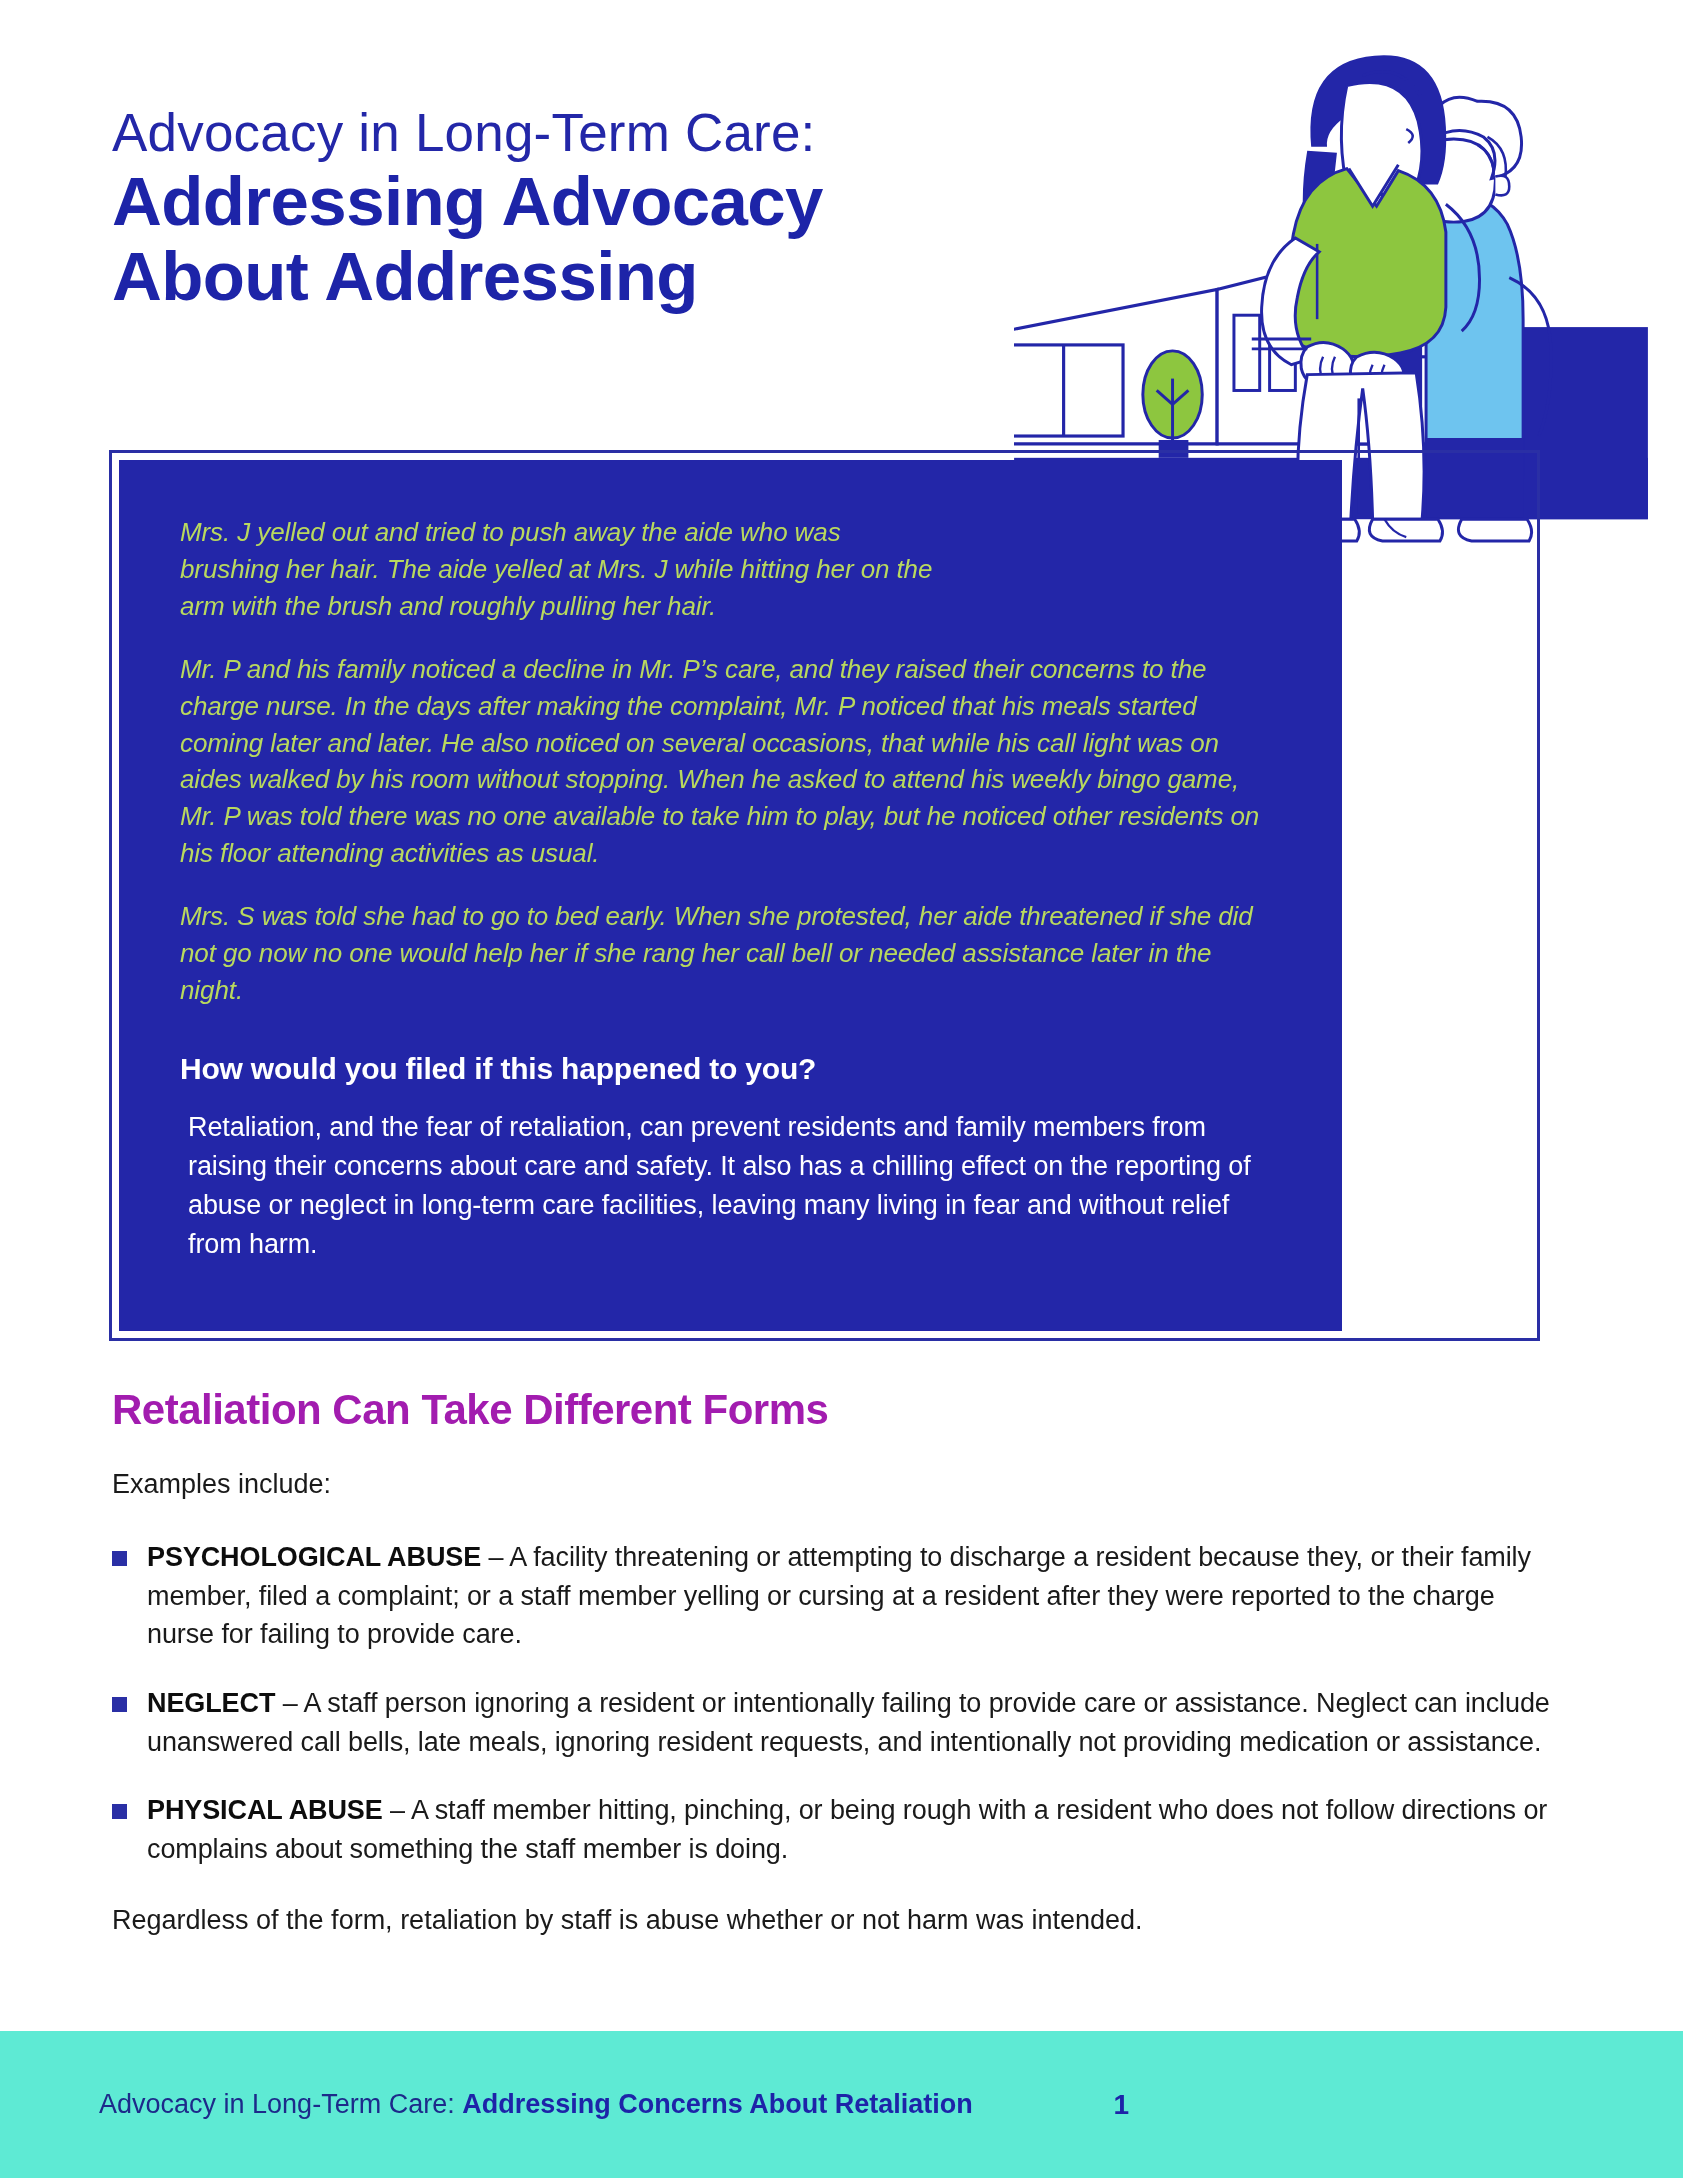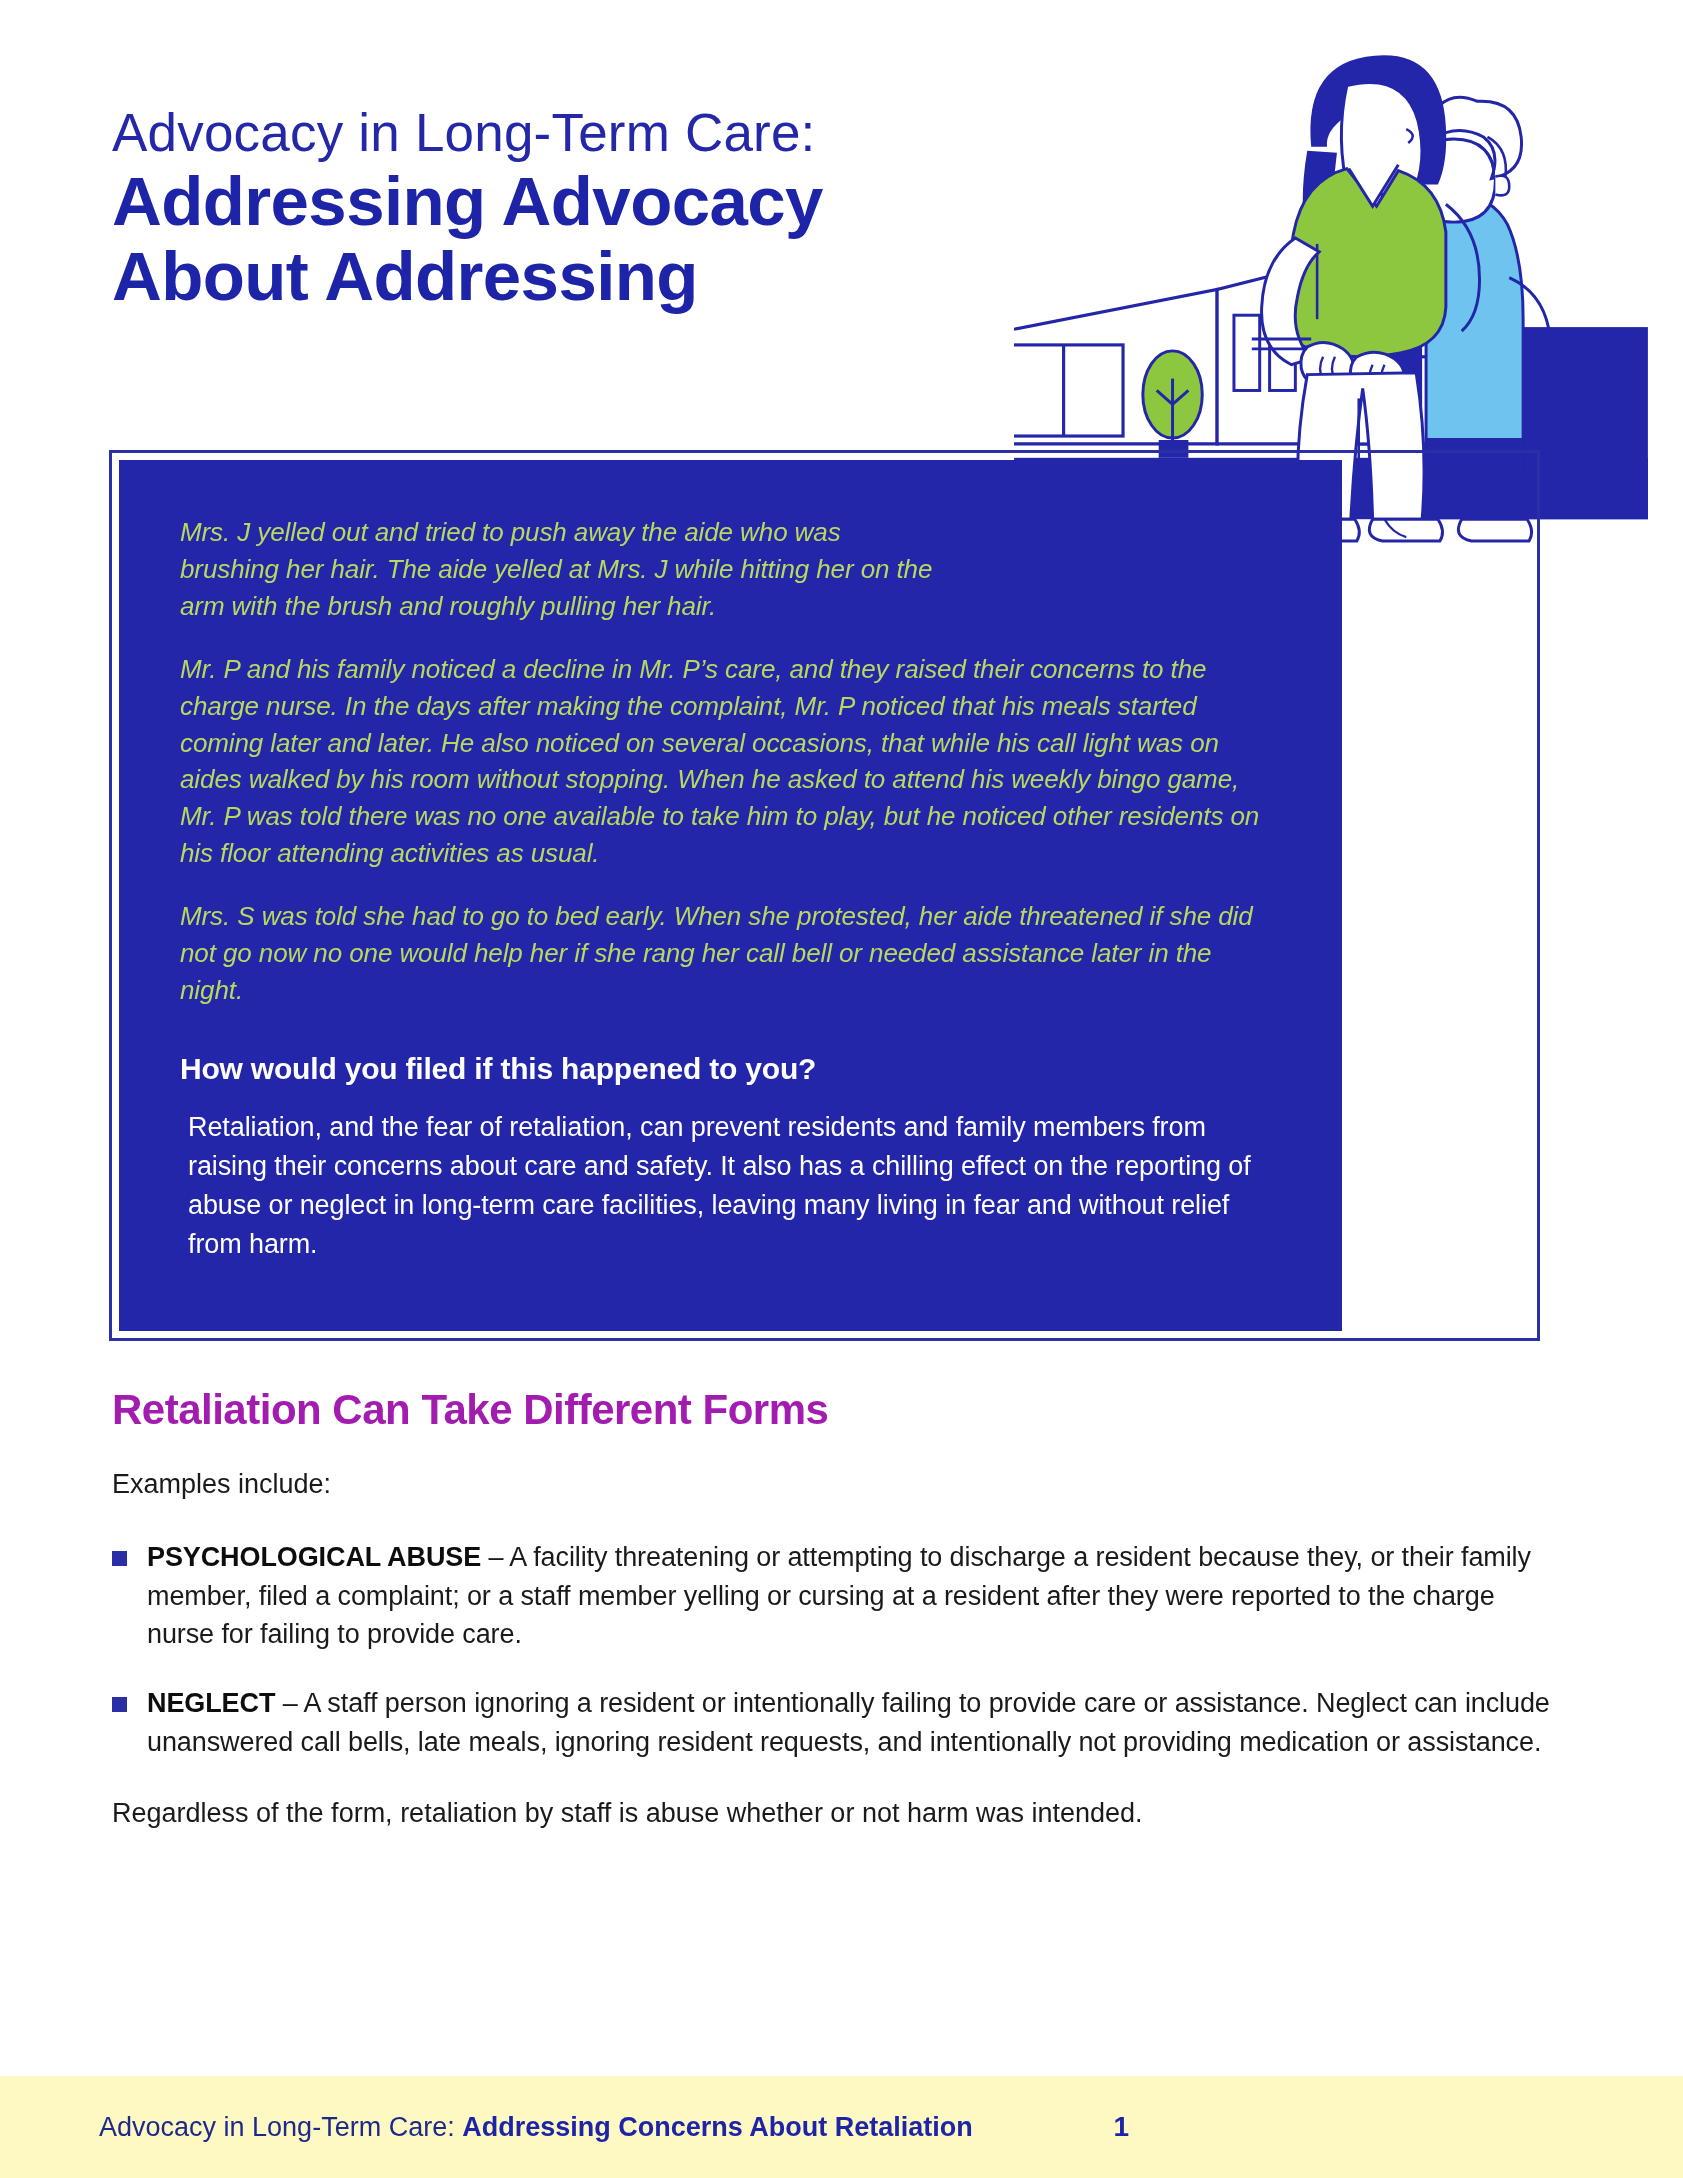--- a/index.html
+++ b/index.html
@@ -170,22 +170,22 @@
     line-height: 1.4;
     margin: 34px 0 0 0;
   }
 
   
   .footer {
     position: absolute;
     left: 0;
     bottom: 0;
     width: 1683px;
-    height: 102px;
-    background: #fef9c3;
+    height: 147px;
+    background: #5eead4;
     z-index: 7;
   }
   .footer-inner {
     position: absolute;
     left: 99px;
     right: 99px;
     top: 50%;
     transform: translateY(-50%);
     display: flex;
     align-items: center;
@@ -327,20 +327,24 @@
 
     <ul class="bullets">
       <li class="bullet-item">
         <span class="bullet-marker"></span>
         <span class="bullet-term">PSYCHOLOGICAL ABUSE</span><span> – A facility threatening or attempting to discharge a resident because they, or their family member, filed a complaint; or a staff member yelling or cursing at a resident after they were reported to the charge nurse for failing to provide care.</span>
       </li>
       <li class="bullet-item">
         <span class="bullet-marker"></span>
         <span class="bullet-term">NEGLECT</span><span> – A staff person ignoring a resident or intentionally failing to provide care or assistance. Neglect can include unanswered call bells, late meals, ignoring resident requests, and intentionally not providing medication or assistance.</span>
       </li>
+      <li class="bullet-item">
+        <span class="bullet-marker"></span>
+        <span class="bullet-term">PHYSICAL ABUSE</span><span> – A staff member hitting, pinching, or being rough with a resident who does not follow directions or complains about something the staff member is doing.</span>
+      </li>
     </ul>
 
     <p class="closing">Regardless of the form, retaliation by staff is abuse whether or not harm was intended.</p>
   </div>
 
   <div class="footer">
     <div class="footer-inner">
       <div class="footer-text"><span>Advocacy in Long-Term Care: </span><span class="bold">Addressing Concerns About Retaliation</span></div>
       <div class="footer-page">1</div>
     </div>

